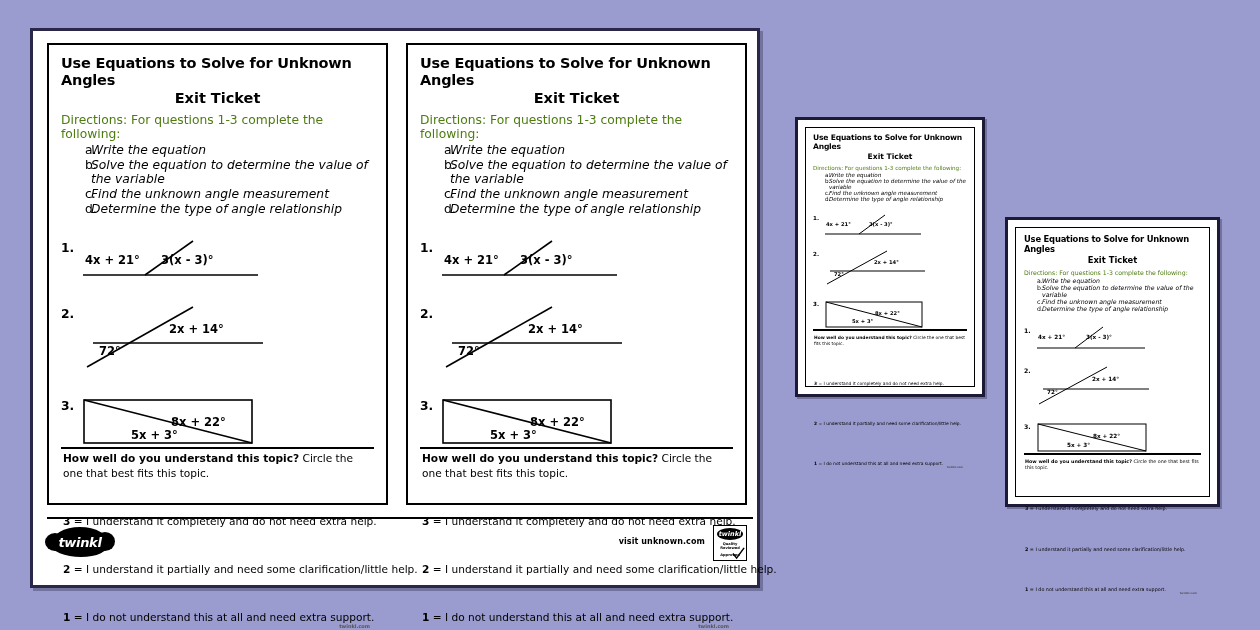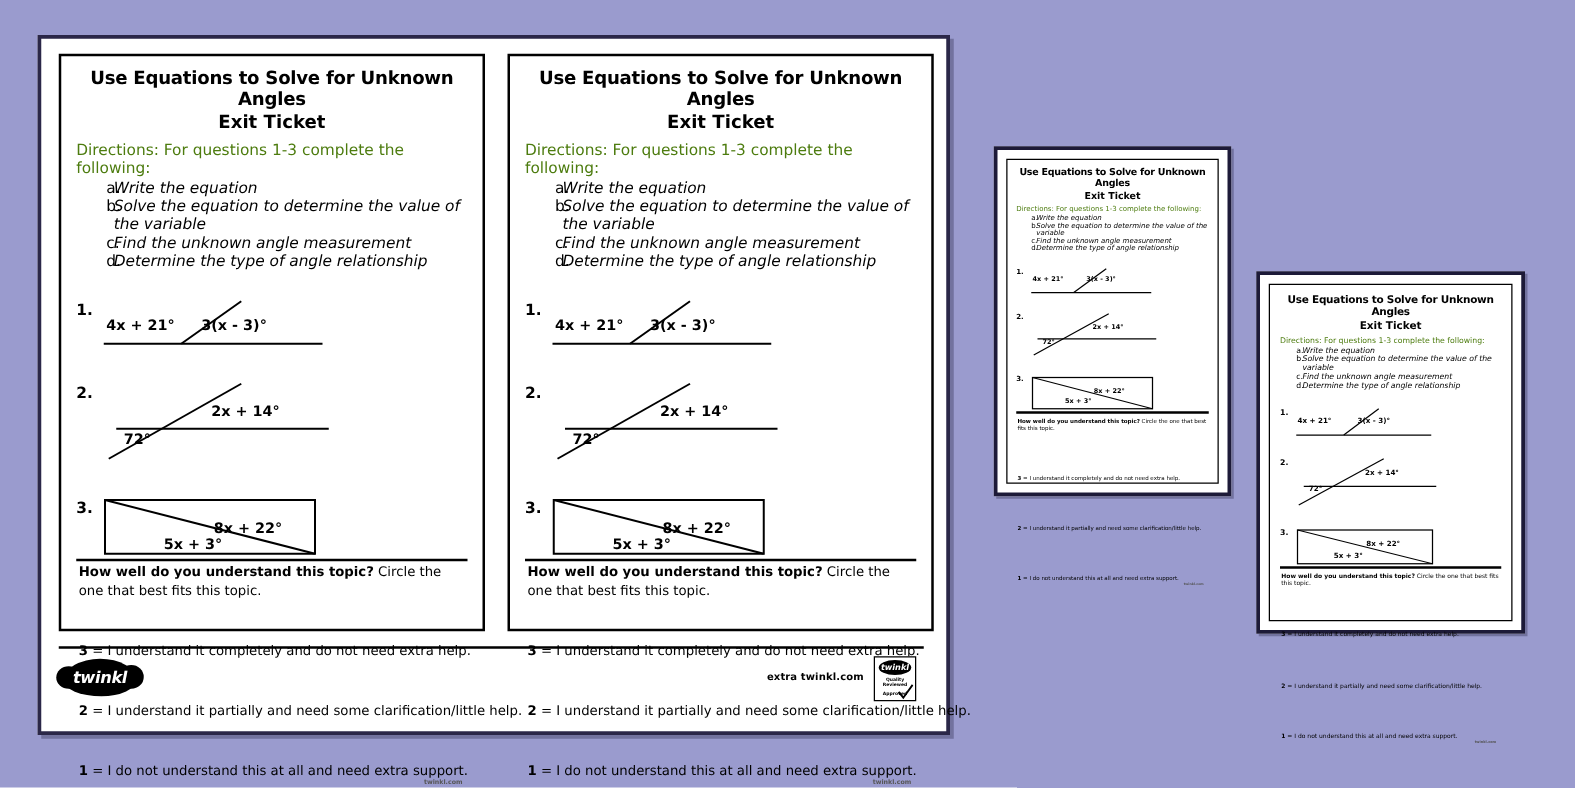--- a/index.html
+++ b/index.html
@@ -26,21 +26,21 @@
 
   
   .ticket{
     border:2.5px solid #000;
     background:#fff;
     box-sizing:border-box;
     display:flex;flex-direction:column;
     position:relative;
   }
   .t-title{
-    font-weight:bold;text-align:center;color:#000;
+    font-weight:bold;text-align:left;color:#000;
     line-height:1.18;letter-spacing:-.2px;
   }
   .t-sub{font-weight:bold;text-align:center;color:#000;}
   .t-dir{color:#4d7c0f;}
   .t-list{list-style:none;margin:0;padding:0;}
   .t-list li{display:flex;color:#000;}
   .t-list li .ltr{flex:0 0 auto;}
   .t-list li .txt{flex:1 1 auto;font-style:italic;}
 
   .q-row{display:flex;align-items:flex-start;}
@@ -78,21 +78,21 @@
   .main .t-list li{margin-bottom:1px;}
   .main .t-list li .ltr{width:30px;padding-left:24px;box-sizing:border-box;}
   .main .q-row{font-size:12.3px;}
   .main .q-num{width:22px;}
   .main .fig-lbl{font-size:11.5px;}
   .main .assess{font-size:10.6px;padding:2px 2px 6px 2px;line-height:1.35;}
   .main .mini-credit{font-size:5px;}
 
   
   .foot{
-    position:absolute;left:14px;right:18px;bottom:14px;height:52px;
+    position:absolute;left:14px;right:4px;bottom:14px;height:52px;
     border-top:2.5px solid #000;
   }
   .brand-cloud{
     position:absolute;left:4px;top:8px;width:58px;height:30px;
     background:#000;border-radius:50% 50% 48% 52%/58% 56% 44% 42%;
     display:flex;align-items:center;justify-content:center;
   }
   .brand-cloud::before{
     content:"";position:absolute;left:-6px;top:6px;width:20px;height:18px;
     background:#000;border-radius:50%;
@@ -313,21 +313,21 @@
         </div>
       </div>
 
     </div>
   </div>
 
   <div class="foot">
     <div class="brand-cloud">
       <span>twinkl</span>
     </div>
-    <div class="visit">extra twinkl.com</div>
+    <div class="visit">visit unknown.com</div>
     <div class="badge">
       <div class="bc">
         <i>twinkl</i>
       </div>
       <div class="bl">Quality Reviewed</div>
       <div class="bl">Approved</div>
       <svg class="chk" viewBox="0 0 14 14">
         <path d="M1 7 L5 12 L13 1" fill="none" stroke="#000" stroke-width="1.6"></path>
       </svg>
     </div>

